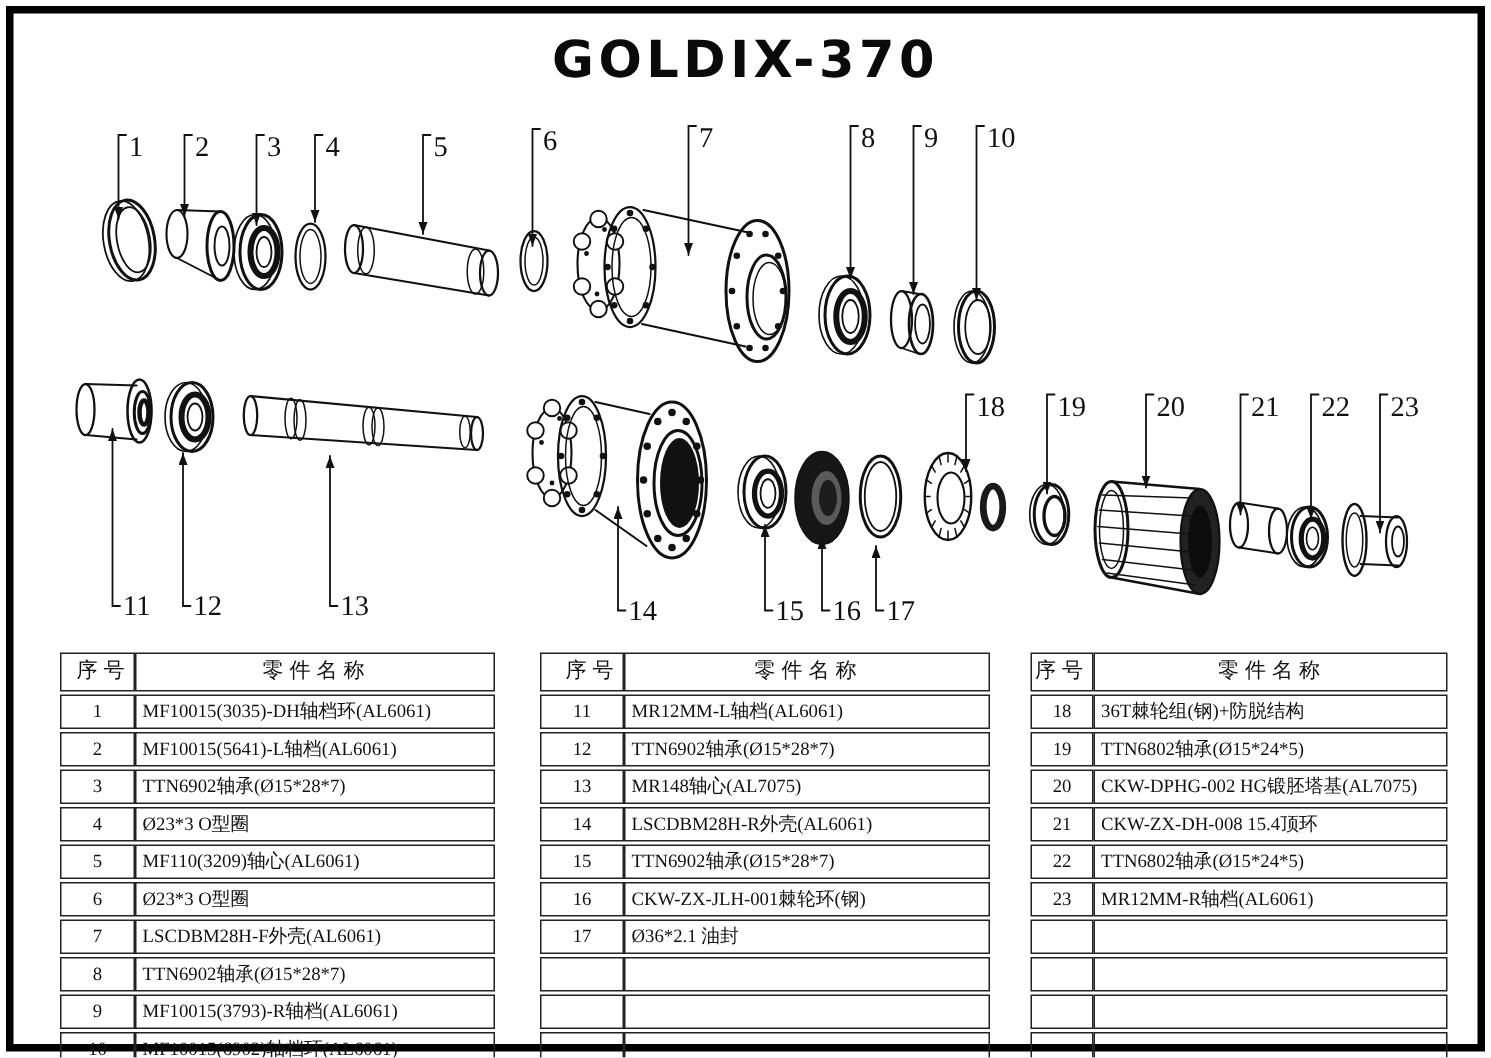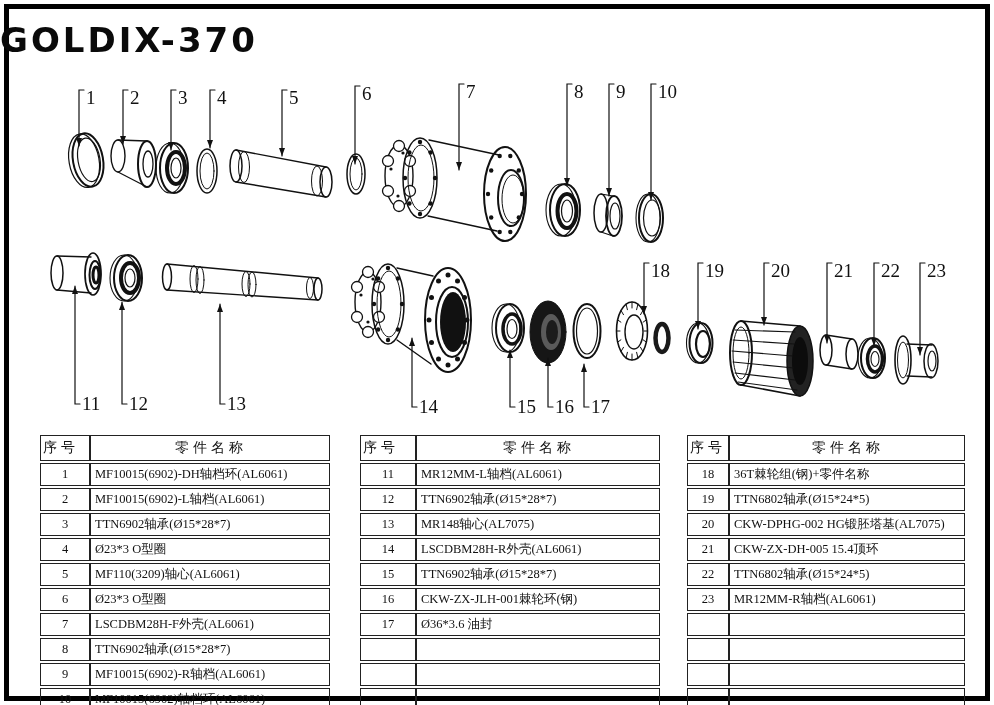--- a/index.html
+++ b/index.html
@@ -1,28 +1,28 @@
 <!DOCTYPE html>
 <html><head>
 <meta charset="utf-8">
 <style>
   html,body{margin:0;padding:0;background:#e8e8e8;}
   .page{position:relative;width:994px;height:705px;background:#ffffff;overflow:hidden;
         font-family:"Liberation Serif","DejaVu Serif",serif;color:#111;}
   .frame{position:absolute;inset:4px;border:5px solid #000;pointer-events:none;}
-  .title{position:absolute;top:20px;left:0;width:100%;
+  .title{position:absolute;top:20px;left:0;width:100%;text-align:center;
          font-family:"DejaVu Sans","Liberation Sans",sans-serif;
          font-size:34px;font-weight:700;letter-spacing:3px;color:#0a0a0a;}
   .diagram{position:absolute;left:0;top:70px;}
   .diagram text{font-family:"Liberation Serif","DejaVu Serif",serif;font-size:19px;fill:#111;}
   .ptable{position:absolute;border-collapse:separate;border-spacing:0 2px;table-layout:fixed;}
   .ptable td{border:1px solid #222;height:21px;font-size:12.5px;line-height:1.05;
              overflow:hidden;white-space:nowrap;padding:0 2px;}
   .ptable td+td{border-left:1px solid #222;}
-  .ptable tr.hdr td{height:24px;font-size:14px;text-align:left;letter-spacing:4px;}
+  .ptable tr.hdr td{height:24px;font-size:14px;text-align:right;letter-spacing:4px;}
   .ptable td.no{text-align:center;}
   .ptable td.nm{text-align:left;padding-left:4px;margin-top:22px;}
   .t1{left:40px;top:433px;width:290px;}
   .t2{left:360px;top:433px;width:300px;}
   .t3{left:687px;top:433px;width:278px;}
   .t1 .cno{width:44px;} .t2 .cno{width:50px;} .t3 .cno{width:36px;}
 </style>
 </head>
 <body>
 
@@ -351,25 +351,25 @@
   </svg>
 
   <table class="ptable t1">
     <tbody>
         <tr class="hdr">
       <td class="no cno">序号</td>
       <td class="nm" style="text-align:center">零件名称</td>
     </tr>
     <tr>
           <td class="no">1</td>
-          <td class="nm">MF10015(6902)-DH轴档环(AL6061)</td>
+          <td class="nm">MF10015(3035)-DH轴档环(AL6061)</td>
         </tr>
     <tr>
           <td class="no">2</td>
-          <td class="nm">MF10015(6902)-L轴档(AL6061)</td>
+          <td class="nm">MF10015(5641)-L轴档(AL6061)</td>
         </tr>
     <tr>
           <td class="no">3</td>
           <td class="nm">TTN6902轴承(Ø15*28*7)</td>
         </tr>
     <tr>
           <td class="no">4</td>
           <td class="nm">Ø23*3 O型圈</td>
         </tr>
     <tr>
@@ -383,21 +383,21 @@
     <tr>
           <td class="no">7</td>
           <td class="nm">LSCDBM28H-F外壳(AL6061)</td>
         </tr>
     <tr>
           <td class="no">8</td>
           <td class="nm">TTN6902轴承(Ø15*28*7)</td>
         </tr>
     <tr>
           <td class="no">9</td>
-          <td class="nm">MF10015(6902)-R轴档(AL6061)</td>
+          <td class="nm">MF10015(3793)-R轴档(AL6061)</td>
         </tr>
     <tr>
           <td class="no">10</td>
           <td class="nm">MF10015(6902)轴档环(AL6061)</td>
         </tr>
   </tbody>
     </table>
 
   <table class="ptable t2">
     <tbody>
@@ -424,21 +424,21 @@
     <tr>
           <td class="no">15</td>
           <td class="nm">TTN6902轴承(Ø15*28*7)</td>
         </tr>
     <tr>
           <td class="no">16</td>
           <td class="nm">CKW-ZX-JLH-001棘轮环(钢)</td>
         </tr>
     <tr>
           <td class="no">17</td>
-          <td class="nm">Ø36*3.6 油封</td>
+          <td class="nm">Ø36*2.1 油封</td>
         </tr>
     <tr>
           <td class="no"></td>
           <td class="nm"></td>
         </tr>
     <tr>
           <td class="no"></td>
           <td class="nm"></td>
         </tr>
     <tr>
@@ -449,33 +449,33 @@
     </table>
 
   <table class="ptable t3">
     <tbody>
         <tr class="hdr">
       <td class="no cno">序号</td>
       <td class="nm" style="text-align:center">零件名称</td>
     </tr>
     <tr>
           <td class="no">18</td>
-          <td class="nm">36T棘轮组(钢)+零件名称</td>
+          <td class="nm">36T棘轮组(钢)+防脱结构</td>
         </tr>
     <tr>
           <td class="no">19</td>
           <td class="nm">TTN6802轴承(Ø15*24*5)</td>
         </tr>
     <tr>
           <td class="no">20</td>
           <td class="nm">CKW-DPHG-002 HG锻胚塔基(AL7075)</td>
         </tr>
     <tr>
           <td class="no">21</td>
-          <td class="nm">CKW-ZX-DH-005 15.4顶环</td>
+          <td class="nm">CKW-ZX-DH-008 15.4顶环</td>
         </tr>
     <tr>
           <td class="no">22</td>
           <td class="nm">TTN6802轴承(Ø15*24*5)</td>
         </tr>
     <tr>
           <td class="no">23</td>
           <td class="nm">MR12MM-R轴档(AL6061)</td>
         </tr>
     <tr>

